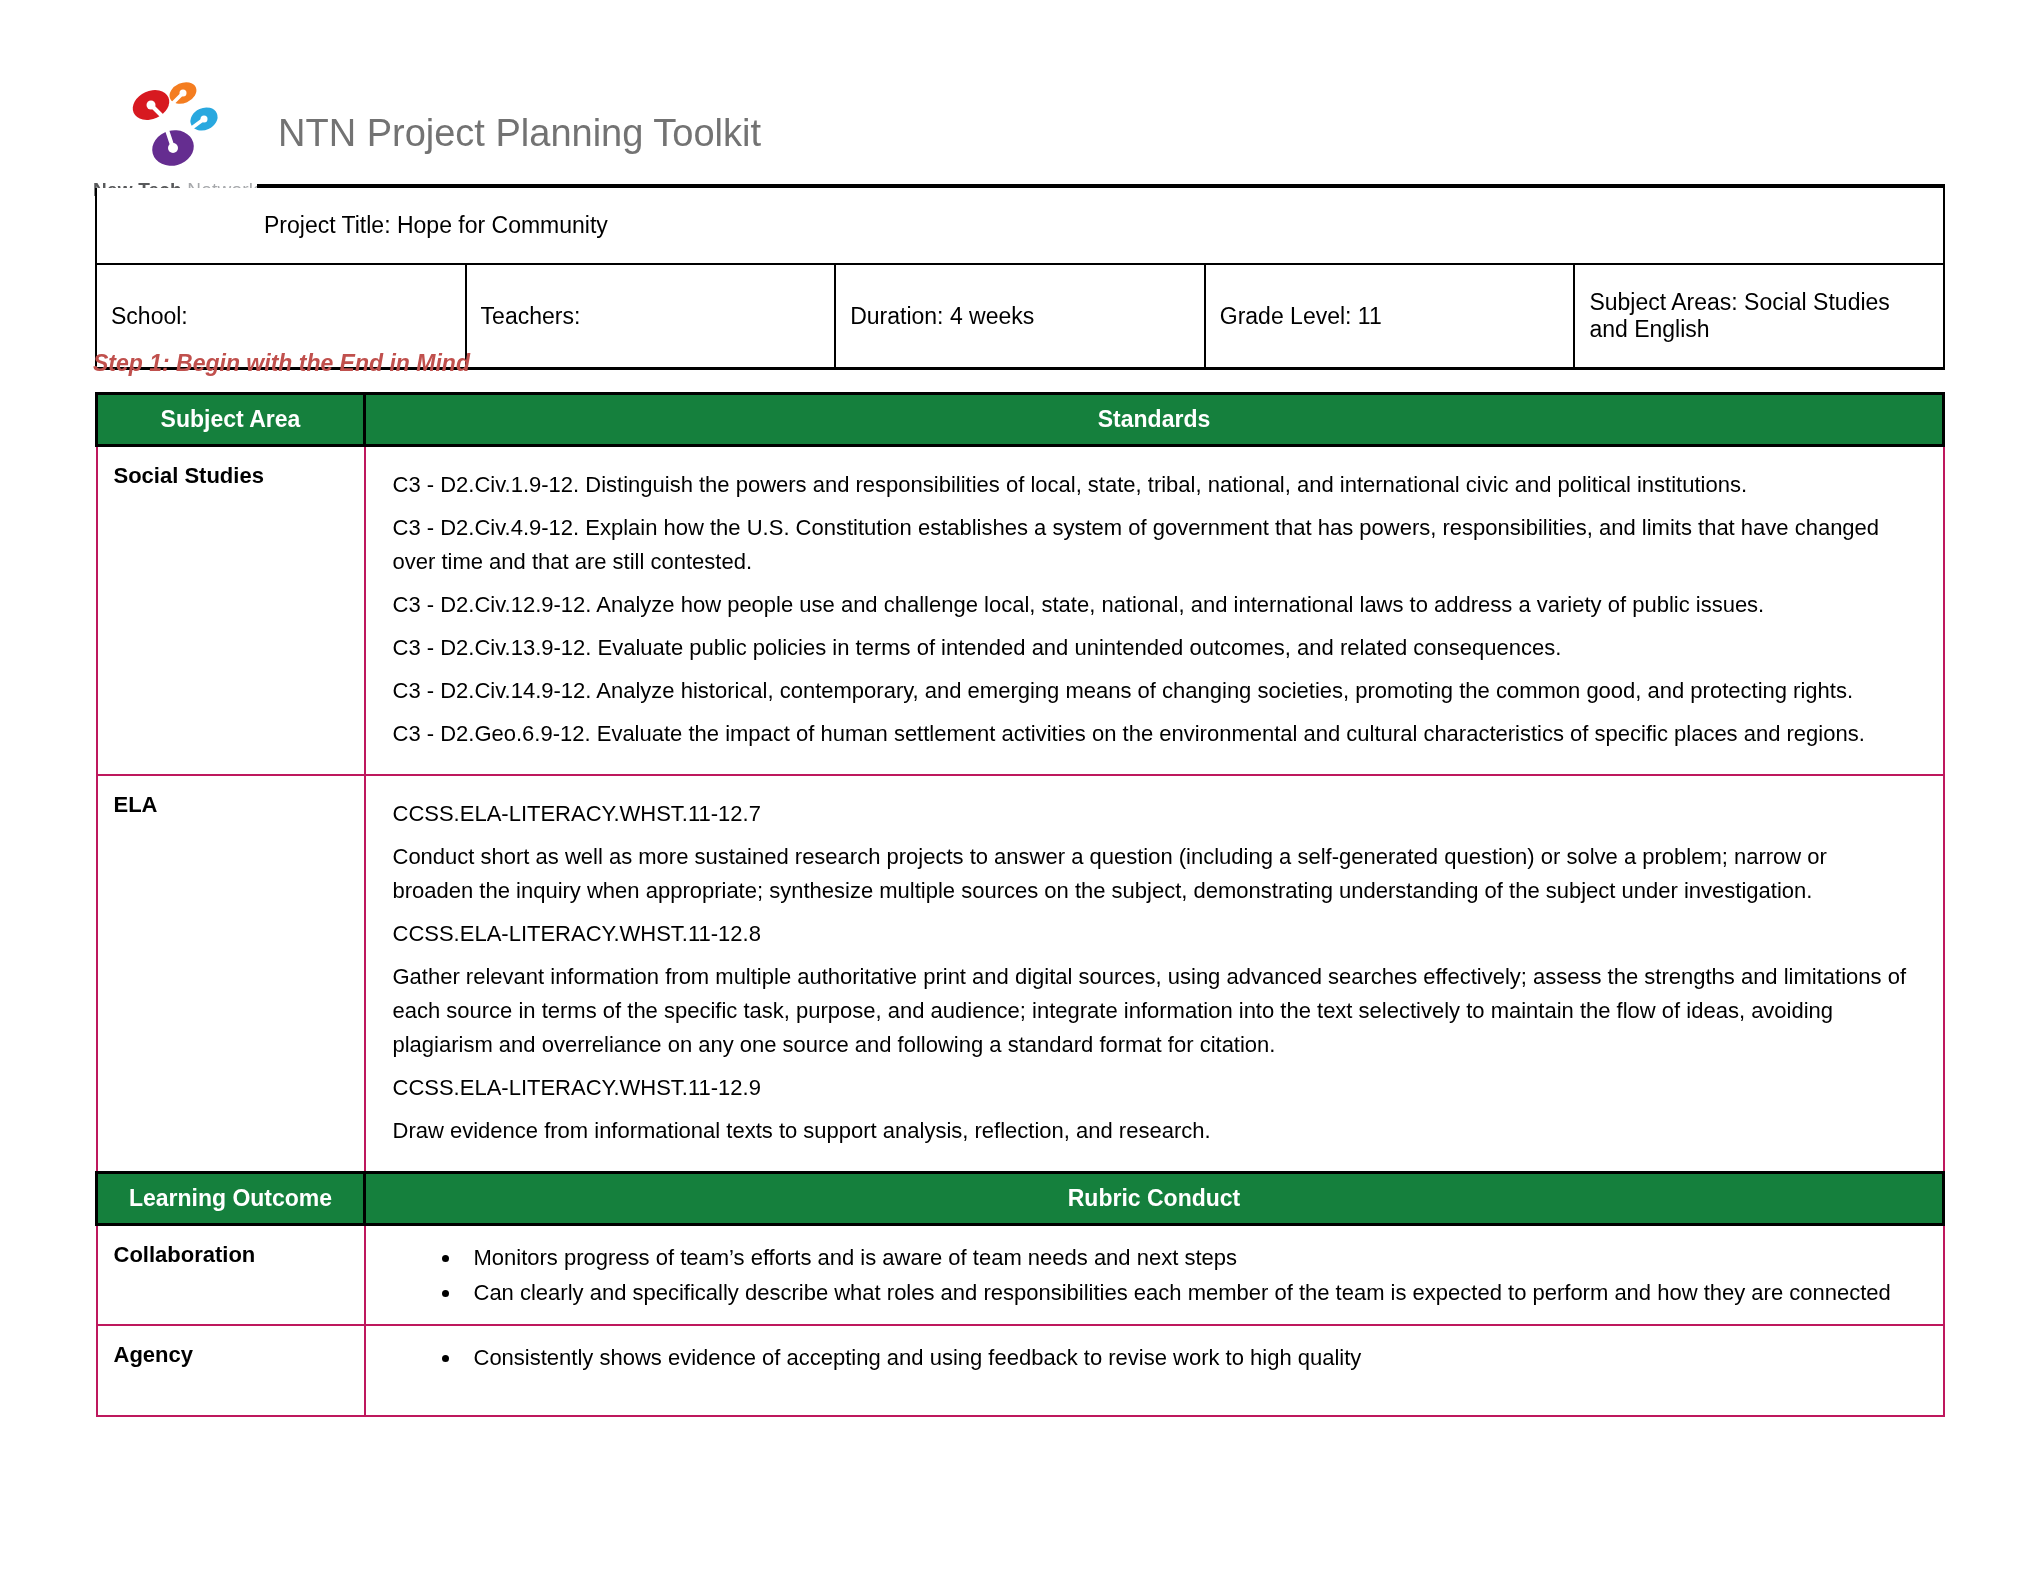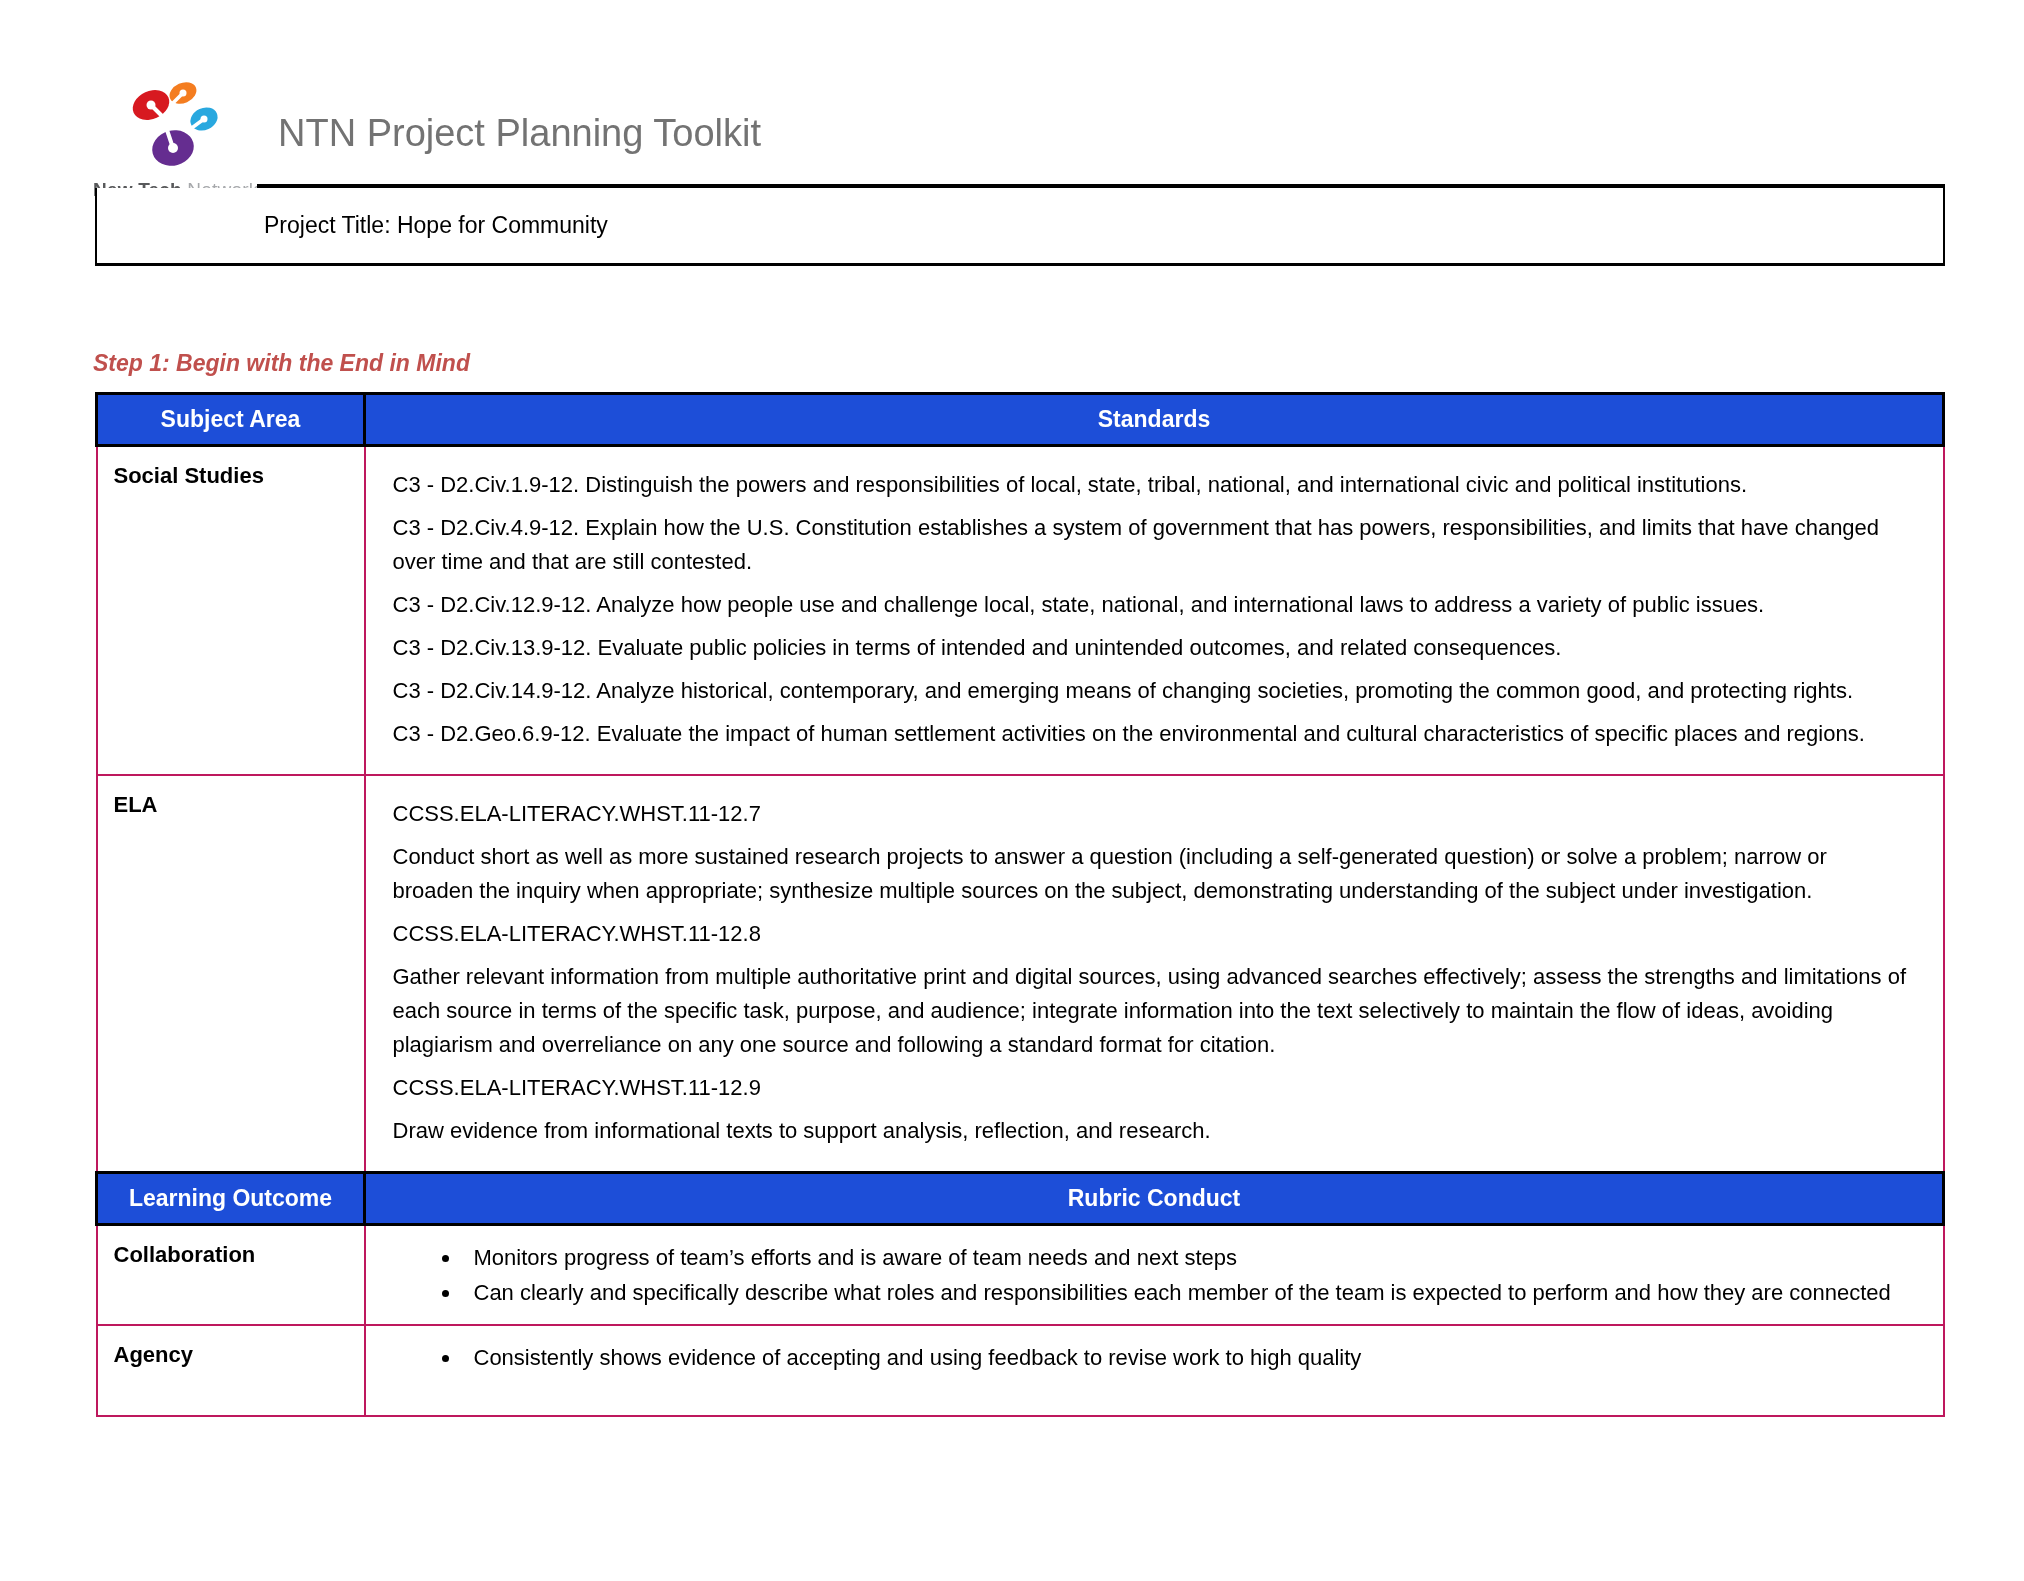--- a/index.html
+++ b/index.html
@@ -48,21 +48,21 @@
     font-size: 23px; font-weight: bold; font-style: italic;
     color: #c0504d;
   }
 
   
   .main-table {
     position: absolute; left: 95px; top: 392px; width: 1850px;
     border-collapse: collapse; table-layout: fixed;
   }
   .main-table th {
-    background: #1d4ed8; color: #fff;
+    background: #15803d; color: #fff;
     font-size: 23px; font-weight: bold; text-align: center;
     border: 3px solid #000; height: 52px; padding: 8px;
   }
   .main-table td {
     border: 2px solid #be185d; vertical-align: top; background: #fff;
   }
   .main-table td.subj {
     font-weight: bold; font-size: 22px; padding: 16px 16px;
   }
   .main-table td.body-cell {
@@ -108,20 +108,27 @@
 </div>
 
 <h1 class="page-title">NTN Project Planning Toolkit</h1>
 <div class="title-rule"></div>
 
 <table class="info-table">
   <tbody>
       <tr>
     <td colspan="5" class="pt-cell">Project Title: Hope for Community</td>
   </tr>
+  <tr>
+    <td style="width:370px">School:</td>
+    <td style="width:377px">Teachers:</td>
+    <td style="width:377px">Duration: 4 weeks</td>
+    <td style="width:216px">Grade Level: 11</td>
+    <td style="width:510px">Subject Areas: Social Studies and English</td>
+  </tr>
 </tbody>
   </table>
 
 <div class="step-heading">Step 1: Begin with the End in Mind</div>
 
 <table class="main-table">
   <tbody>
       <tr>
     <th class="col-subject">Subject Area</th>
     <th>Standards</th>

